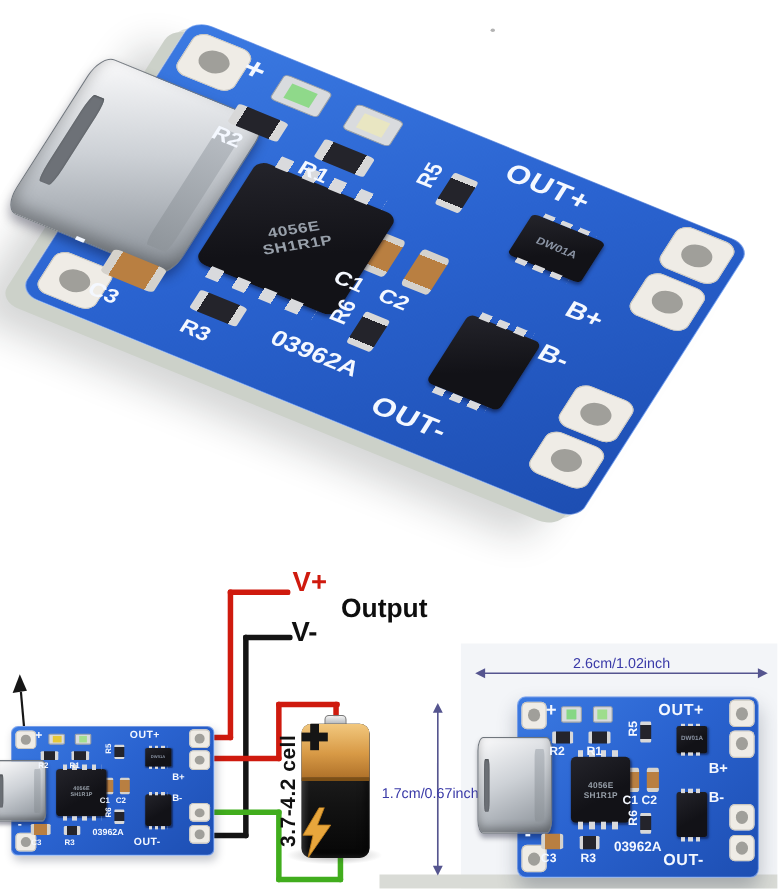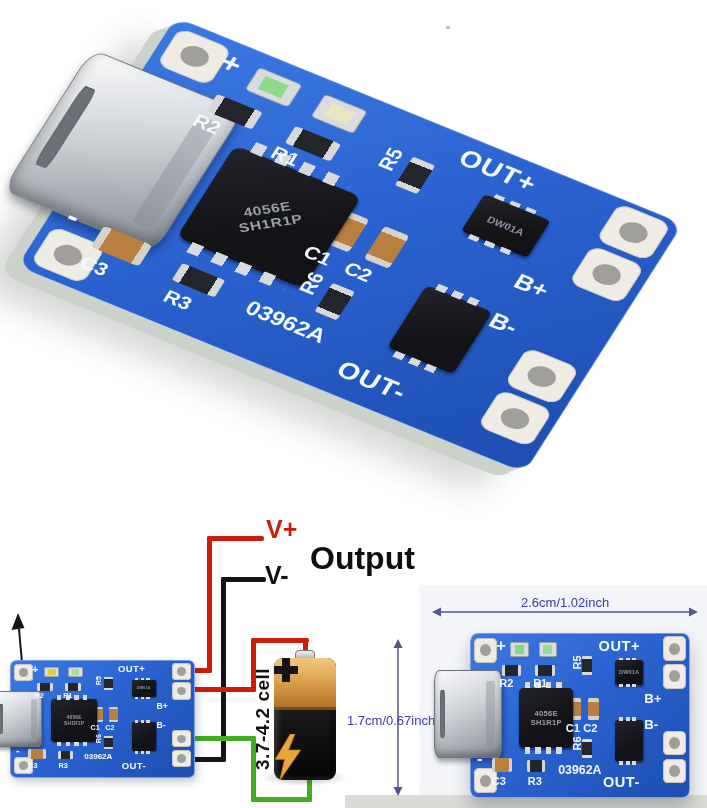--- a/index.html
+++ b/index.html
@@ -88,21 +88,21 @@
   .floor-strip{left:345px;top:795px;width:362px;height:13px;background:#d9dbd6;}
   .speck{left:446px;top:26px;width:4px;height:3px;background:#b3b3b3;border-radius:50%;}
   .overlay-svg{position:absolute;left:0;top:0;width:707px;height:808px;pointer-events:none;}
 
   .wire{position:absolute;border-radius:2px;}
   .wire.red{background:#cf1a0e}.wire.blk{background:#141414}.wire.grn{background:#41ad1d}
 
   .txt{position:absolute;font-weight:700;line-height:1;}
   .input-label{left:2px;top:585px;font-family:"Liberation Serif",serif;font-size:28px;color:#0a0a0a;}
   .vplus{left:266px;top:517px;font-size:25px;color:#cf1a0e;}
-  .output-label{left:310px;top:542px;font-size:32px;color:#0e0e0e;}
+  .output-label{left:310px;top:542px;font-size:24px;color:#0e0e0e;}
   .vminus{left:265px;top:563px;font-size:25px;color:#101010;}
   .dim-label{position:absolute;font-size:13px;color:#3a3aa8;}
   .dim-w{left:521px;top:595px;text-align:right;}
   .dim-h{left:347px;top:713px;}
 
   
   .bat-shadow{left:260px;top:769px;width:88px;height:17px;
      background:radial-gradient(ellipse at center,rgba(50,50,50,.38),rgba(50,50,50,0) 70%);}
   .battery{left:274px;top:658px;width:62px;height:122px;border-radius:9px;overflow:hidden;
      background:linear-gradient(180deg,#2c2c2c,#131313 60%,#060606);

